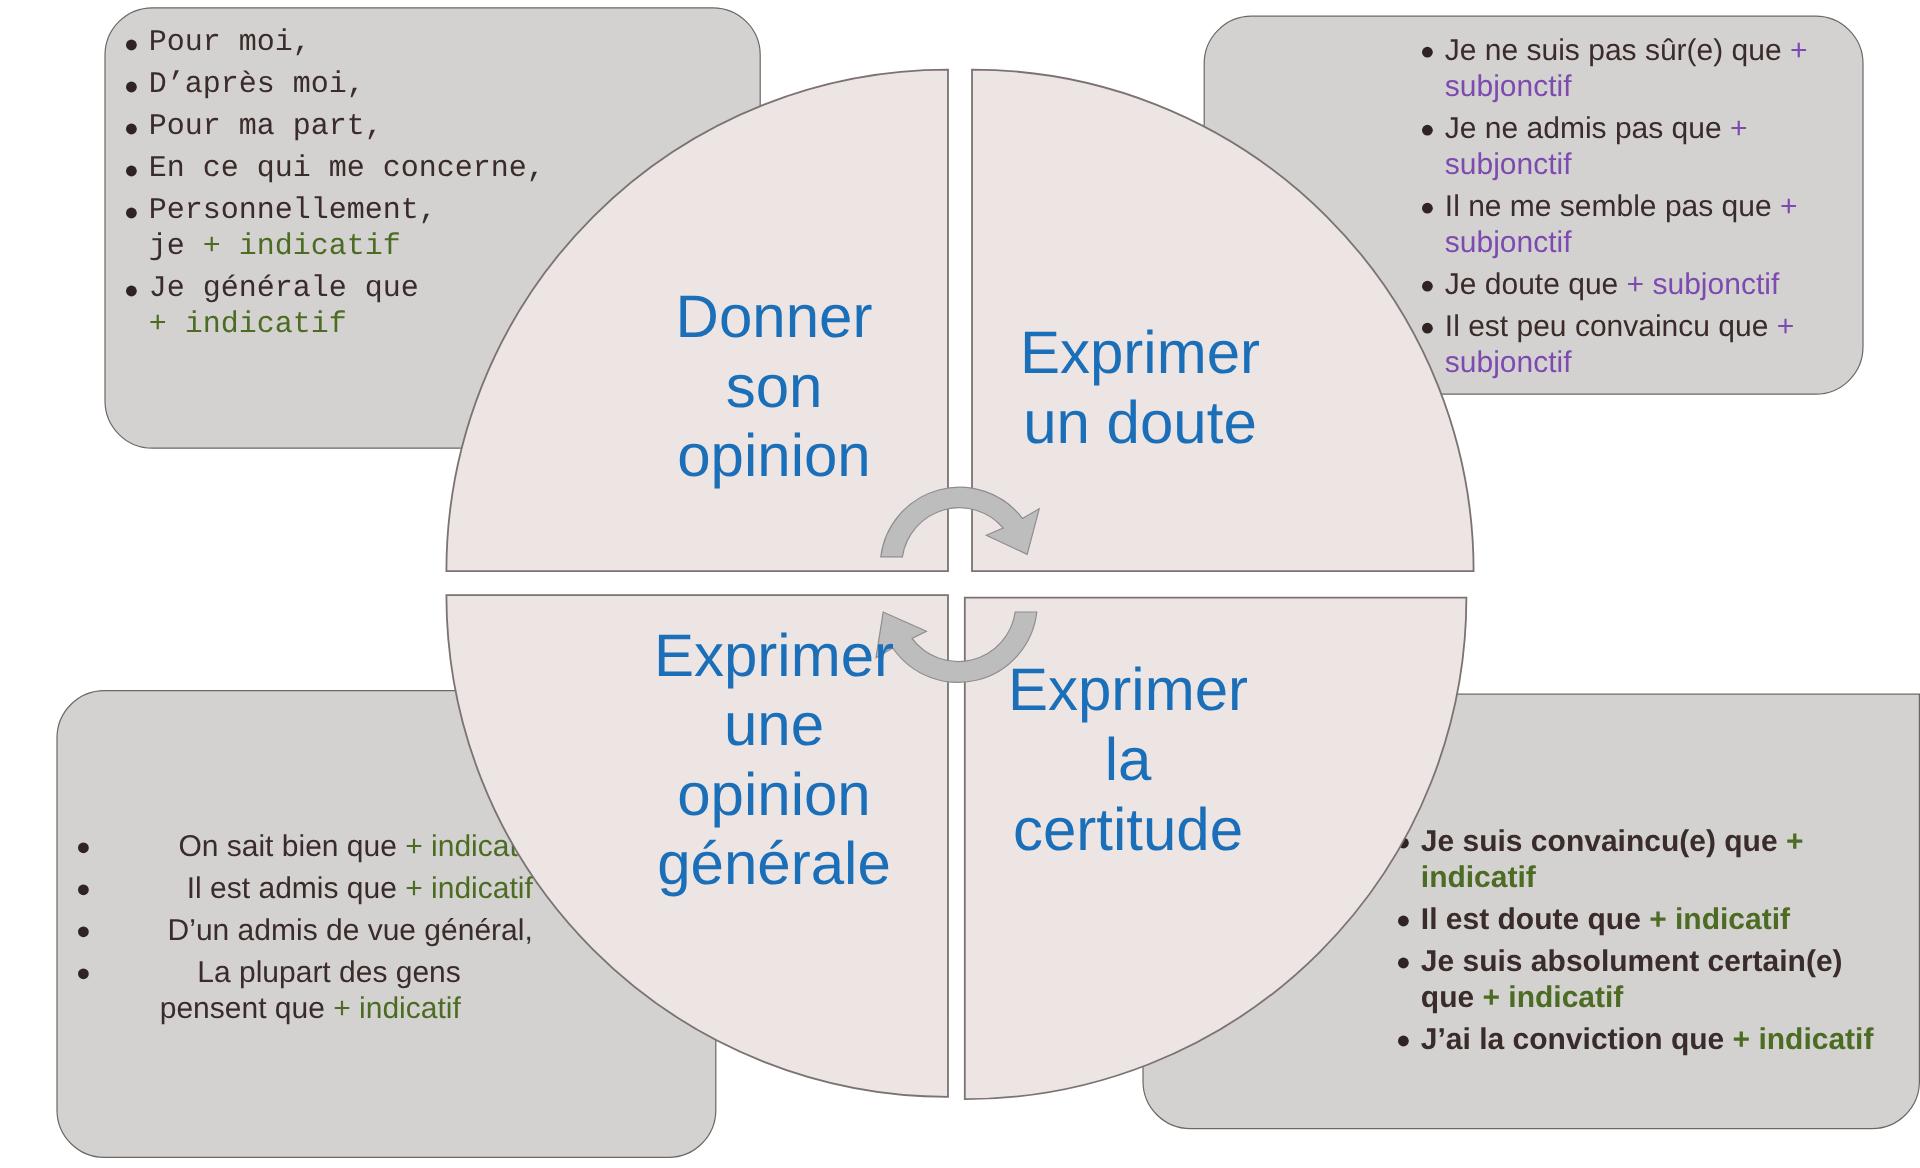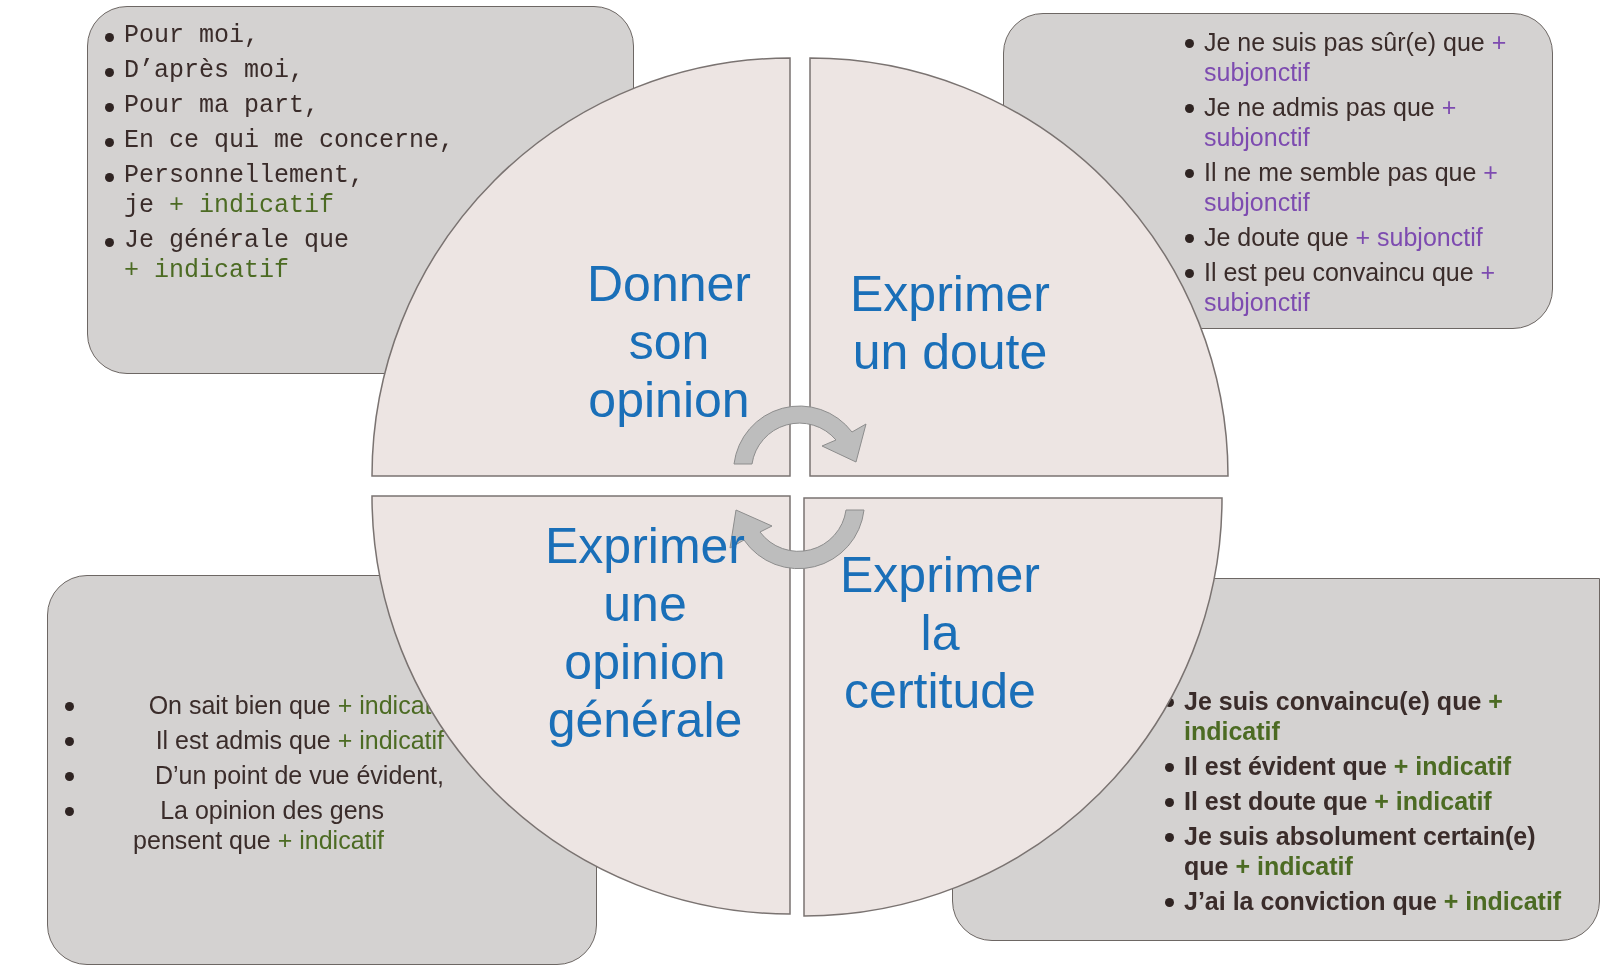--- a/index.html
+++ b/index.html
@@ -23,21 +23,21 @@
 
   #list-tl { left: 104px; top: 21px; width: 420px; font-family: Liberation Mono, monospace; }
   #list-tr { left: 1184px; top: 27px; width: 370px; }
   #list-bl { left: 64px; top: 690px; width: 380px; text-align: right; }
   #list-br { left: 1164px; top: 686px; width: 430px; font-weight: bold; }
 
   svg#wheel { position: absolute; left: 0; top: 0; }
 
   .title { position: absolute; color: #1a6fb8; font-size: 50px; line-height: 58px;
            text-align: center; white-space: pre-line; }
-  #title-tl { left: 544px; top: 235px; width: 250px; margin-top: 20px; }
+  #title-tl { left: 520px; top: 235px; width: 250px; }
   #title-tr { left: 830px; top: 265px; width: 240px; }
   #title-bl { left: 515px; top: 517px; width: 260px; }
   #title-br { left: 820px; top: 546px; width: 240px; }
 </style>
 </head>
 <body>
 
 <div class="box" id="box-tl"></div>
 <div class="box" id="box-tr"></div>
 <div class="box" id="box-bl"></div>
@@ -56,27 +56,26 @@
   <li style="width:330px"><span>Je ne suis pas sûr(e) que </span><span class="plus-sub">+ subjonctif</span></li>
   <li style="width:270px"><span>Je ne admis pas que </span><span class="plus-sub">+ subjonctif</span></li>
   <li style="width:330px"><span>Il ne me semble pas que </span><span class="plus-sub">+ subjonctif</span></li>
   <li style="width:360px"><span>Je doute que </span><span class="plus-sub">+ subjonctif</span></li>
   <li style="width:320px"><span>Il est peu convaincu que </span><span class="plus-sub">+ subjonctif</span></li>
 </ul>
 
 <ul class="list" id="list-bl">
   <li><span>On sait bien que </span><span class="plus-ind">+ indicatif</span></li>
   <li><span>Il est admis que </span><span class="plus-ind">+ indicatif</span></li>
-  <li><span>D’un point de vue évident,</span></li>
-  <li style="width:300px"><span>La opinion des gens pensent que </span><span class="plus-ind">+ indicatif</span></li>
+  <li><span>D’un admis de vue général,</span></li>
+  <li style="width:300px"><span>La plupart des gens pensent que </span><span class="plus-ind">+ indicatif</span></li>
 </ul>
 
 <ul class="list" id="list-br">
   <li style="width:320px"><span>Je suis convaincu(e) que </span><span class="plus-ind">+ indicatif</span></li>
-  <li><span>Il est évident que  </span><span class="plus-ind">+ indicatif</span></li>
   <li><span>Il est doute que </span><span class="plus-ind">+ indicatif</span></li>
   <li style="width:370px"><span>Je suis absolument certain(e) que </span><span class="plus-ind">+ indicatif</span></li>
   <li><span>J’ai la conviction que </span><span class="plus-ind">+ indicatif</span></li>
 </ul>
 
 <svg id="wheel" width="1600" height="973" viewBox="0 0 1600 973">
   <g fill="#ede5e3" stroke="#7a7371" stroke-width="1.5">
 
     <path d="M790 58 L790 476 L372 476 A418 418 0 0 1 790 58 Z"></path>
     <path d="M810 58 A418 418 0 0 1 1228 476 L810 476 Z"></path>

